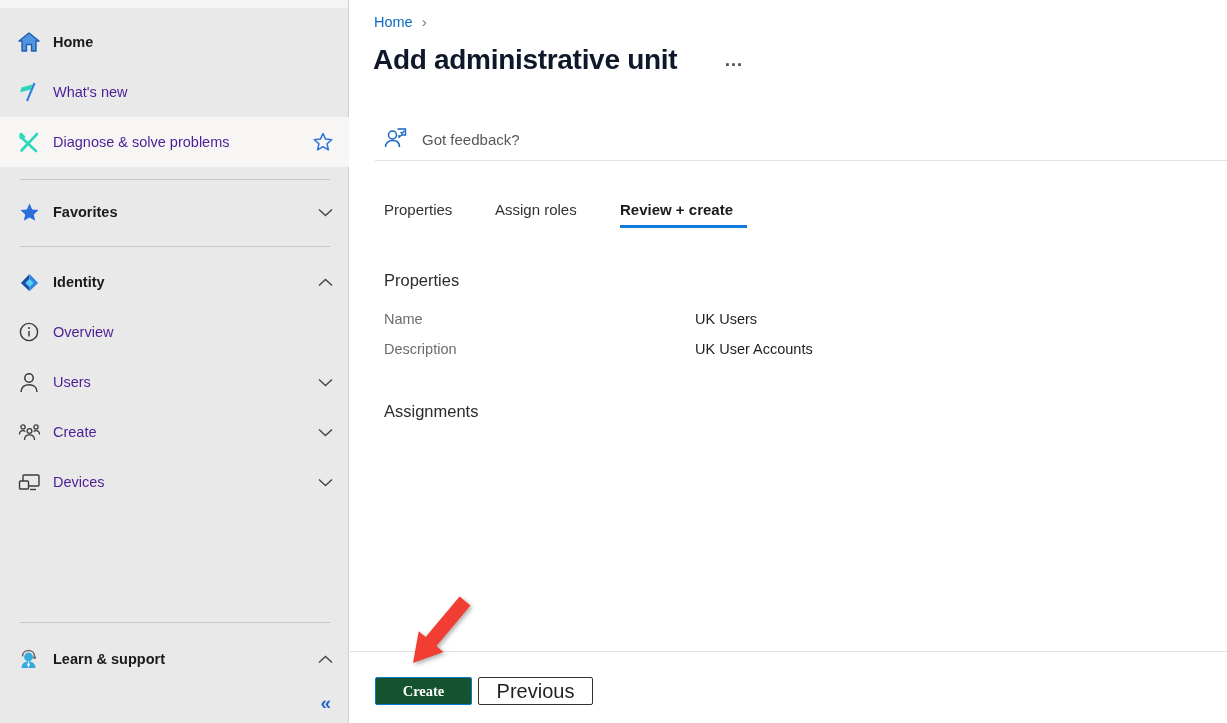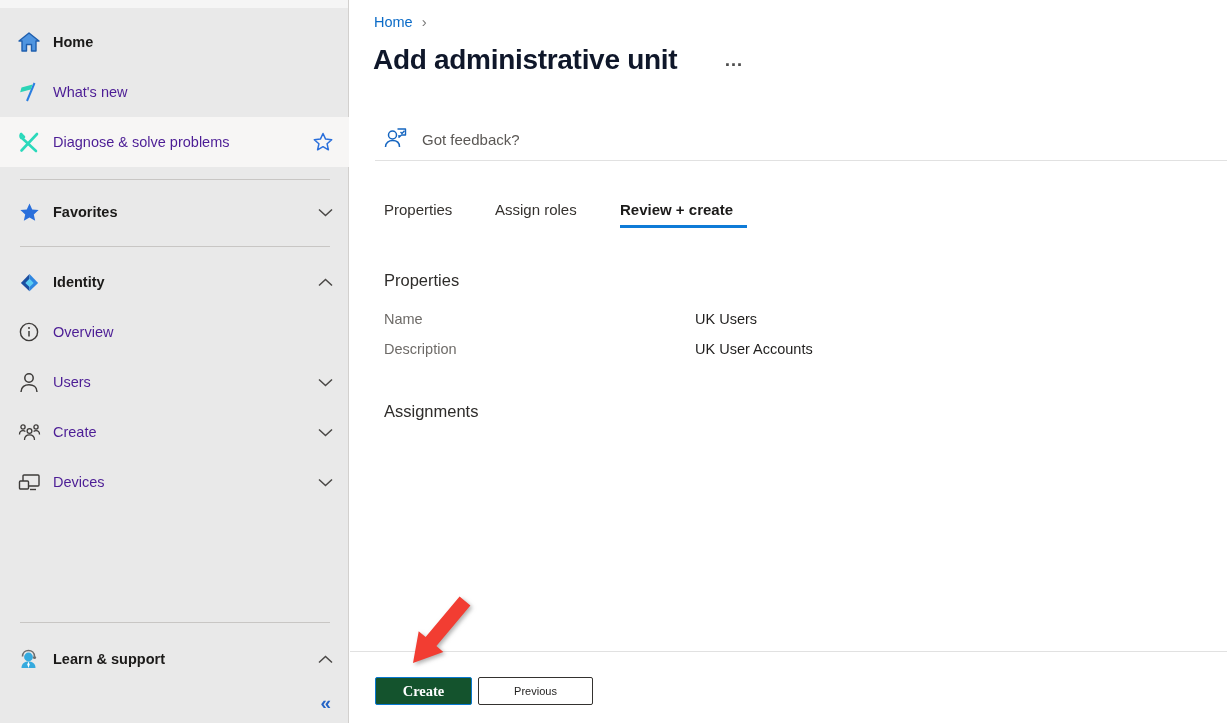--- a/index.html
+++ b/index.html
@@ -40,21 +40,21 @@
   .sec-head{position:absolute;left:384px;font-size:16.5px;color:#2e2c2a;}
   .fld-label{position:absolute;left:384px;font-size:14.5px;color:#6e6b68;}
   .fld-value{position:absolute;left:695px;font-size:14.5px;color:#201f1e;}
   
   .hdiv2{position:absolute;left:350px;top:651px;width:877px;height:1px;background:#e1e1e1;}
   .btn-create{position:absolute;left:375px;top:677px;width:97px;height:28px;
     background:#14532d;border:1px solid #0978d1;border-radius:2px;color:#ffffff;
     font-size:14.5px;font-weight:700;font-family:Liberation Serif, serif;cursor:pointer;}
   .btn-previous{position:absolute;left:478px;top:677px;width:115px;height:28px;
     background:#ffffff;border:1px solid #34322f;border-radius:2px;color:#201f1e;
-    font-size:11px;font-family:"Liberation Sans",sans-serif;cursor:pointer;}
+    font-size:20px;font-family:"Liberation Sans",sans-serif;cursor:pointer;}
   .arrow-overlay{position:absolute;left:0;top:0;width:1227px;height:723px;pointer-events:none;}
 </style>
 </head>
 <body>
 
 <div class="sidebar">
   <div class="side-top"></div>
 
   <div class="side-row semibold" style="top:17px">
     <span class="ic">

